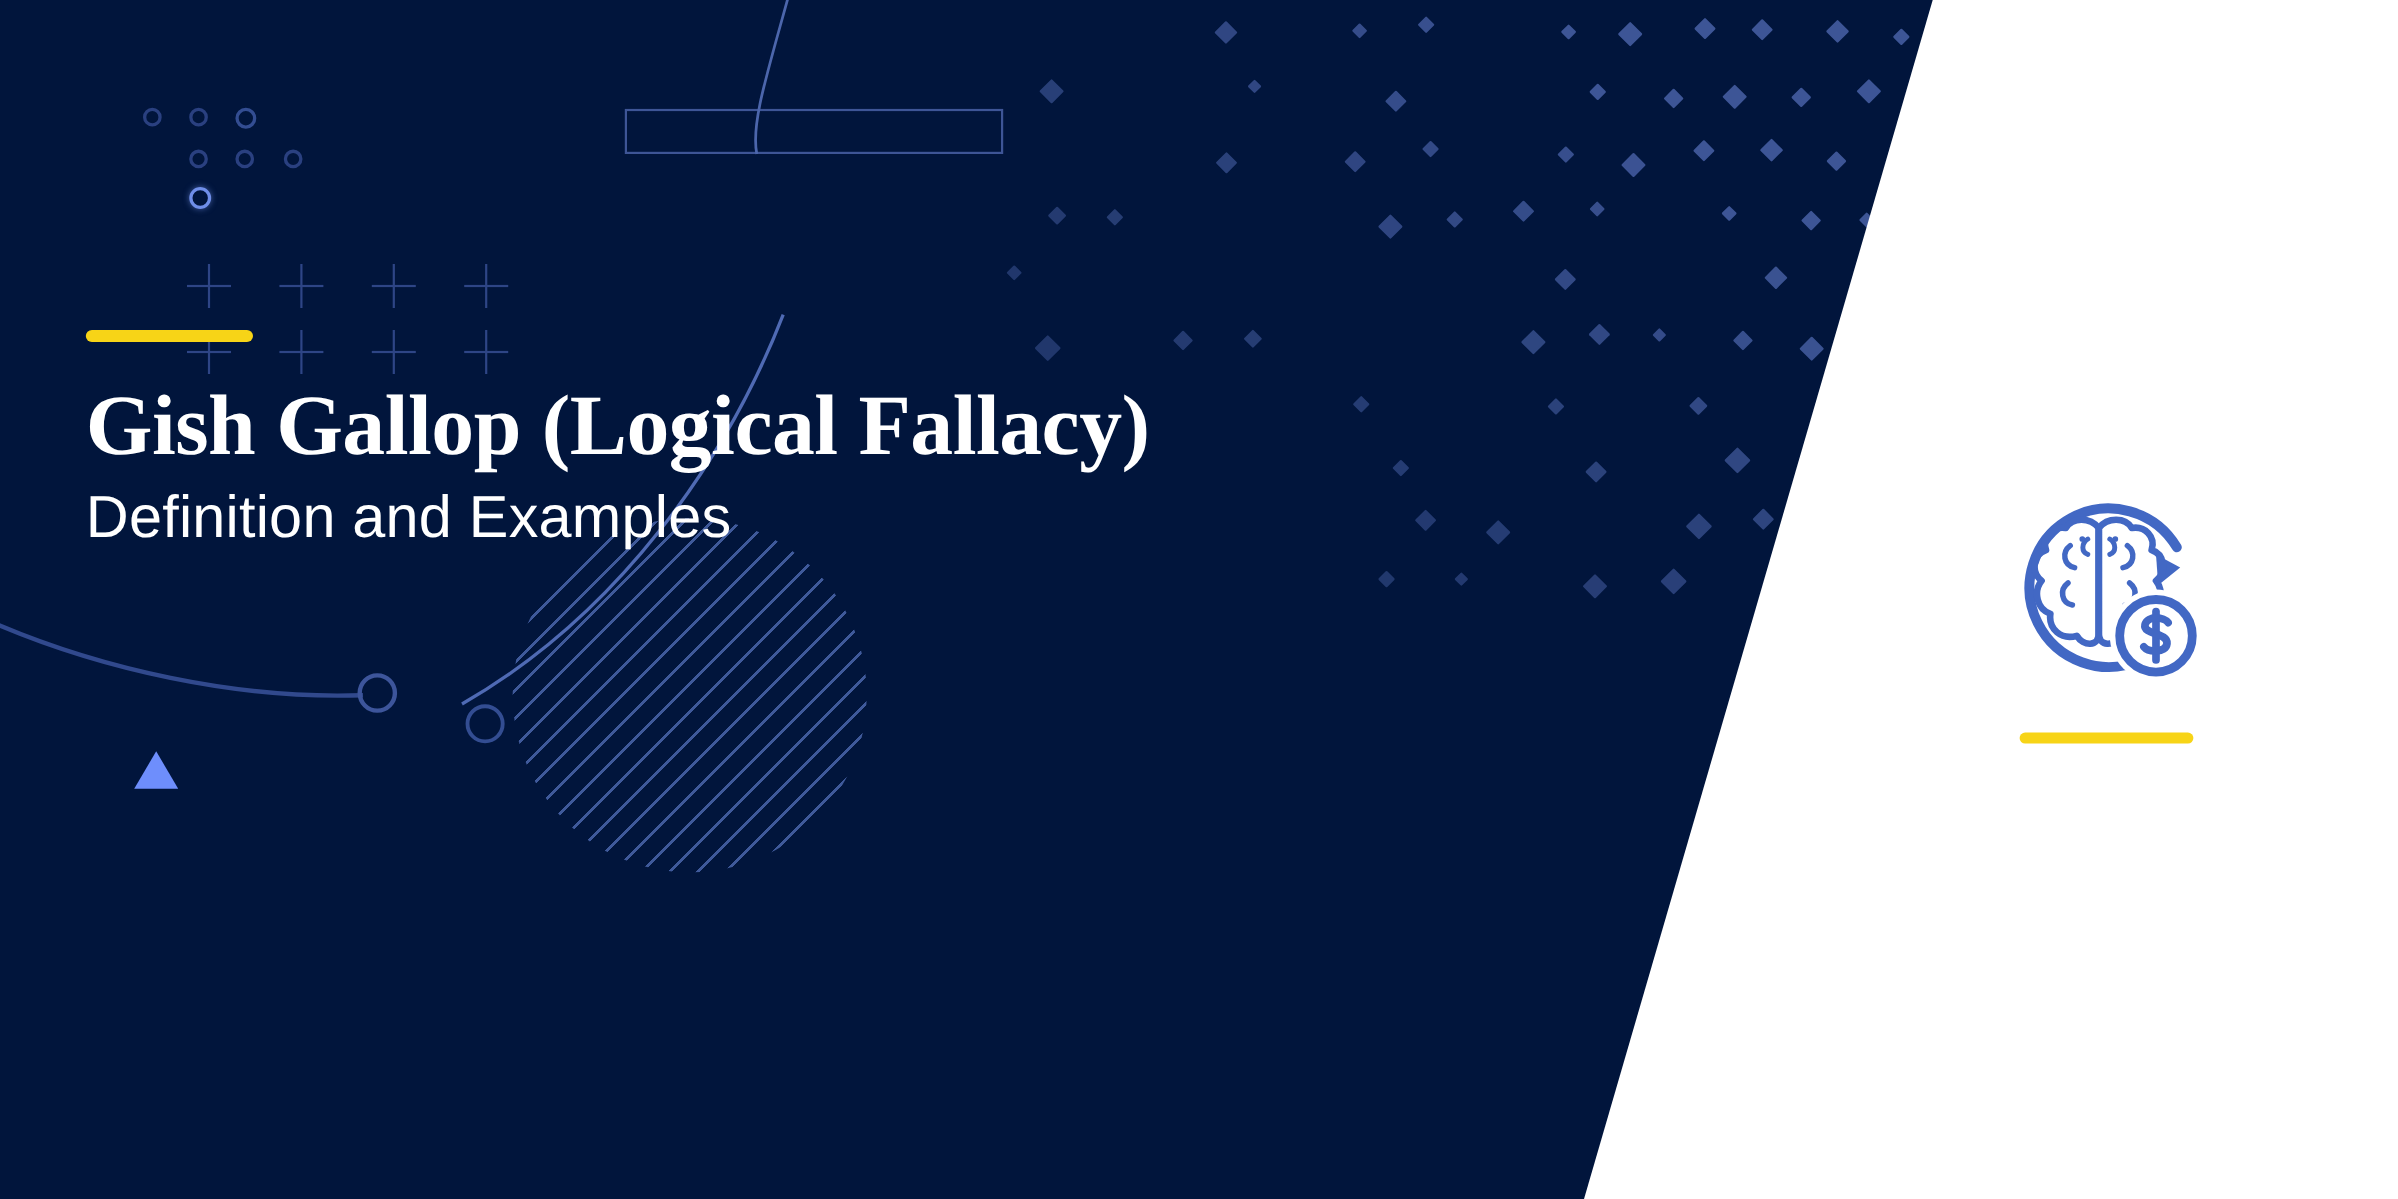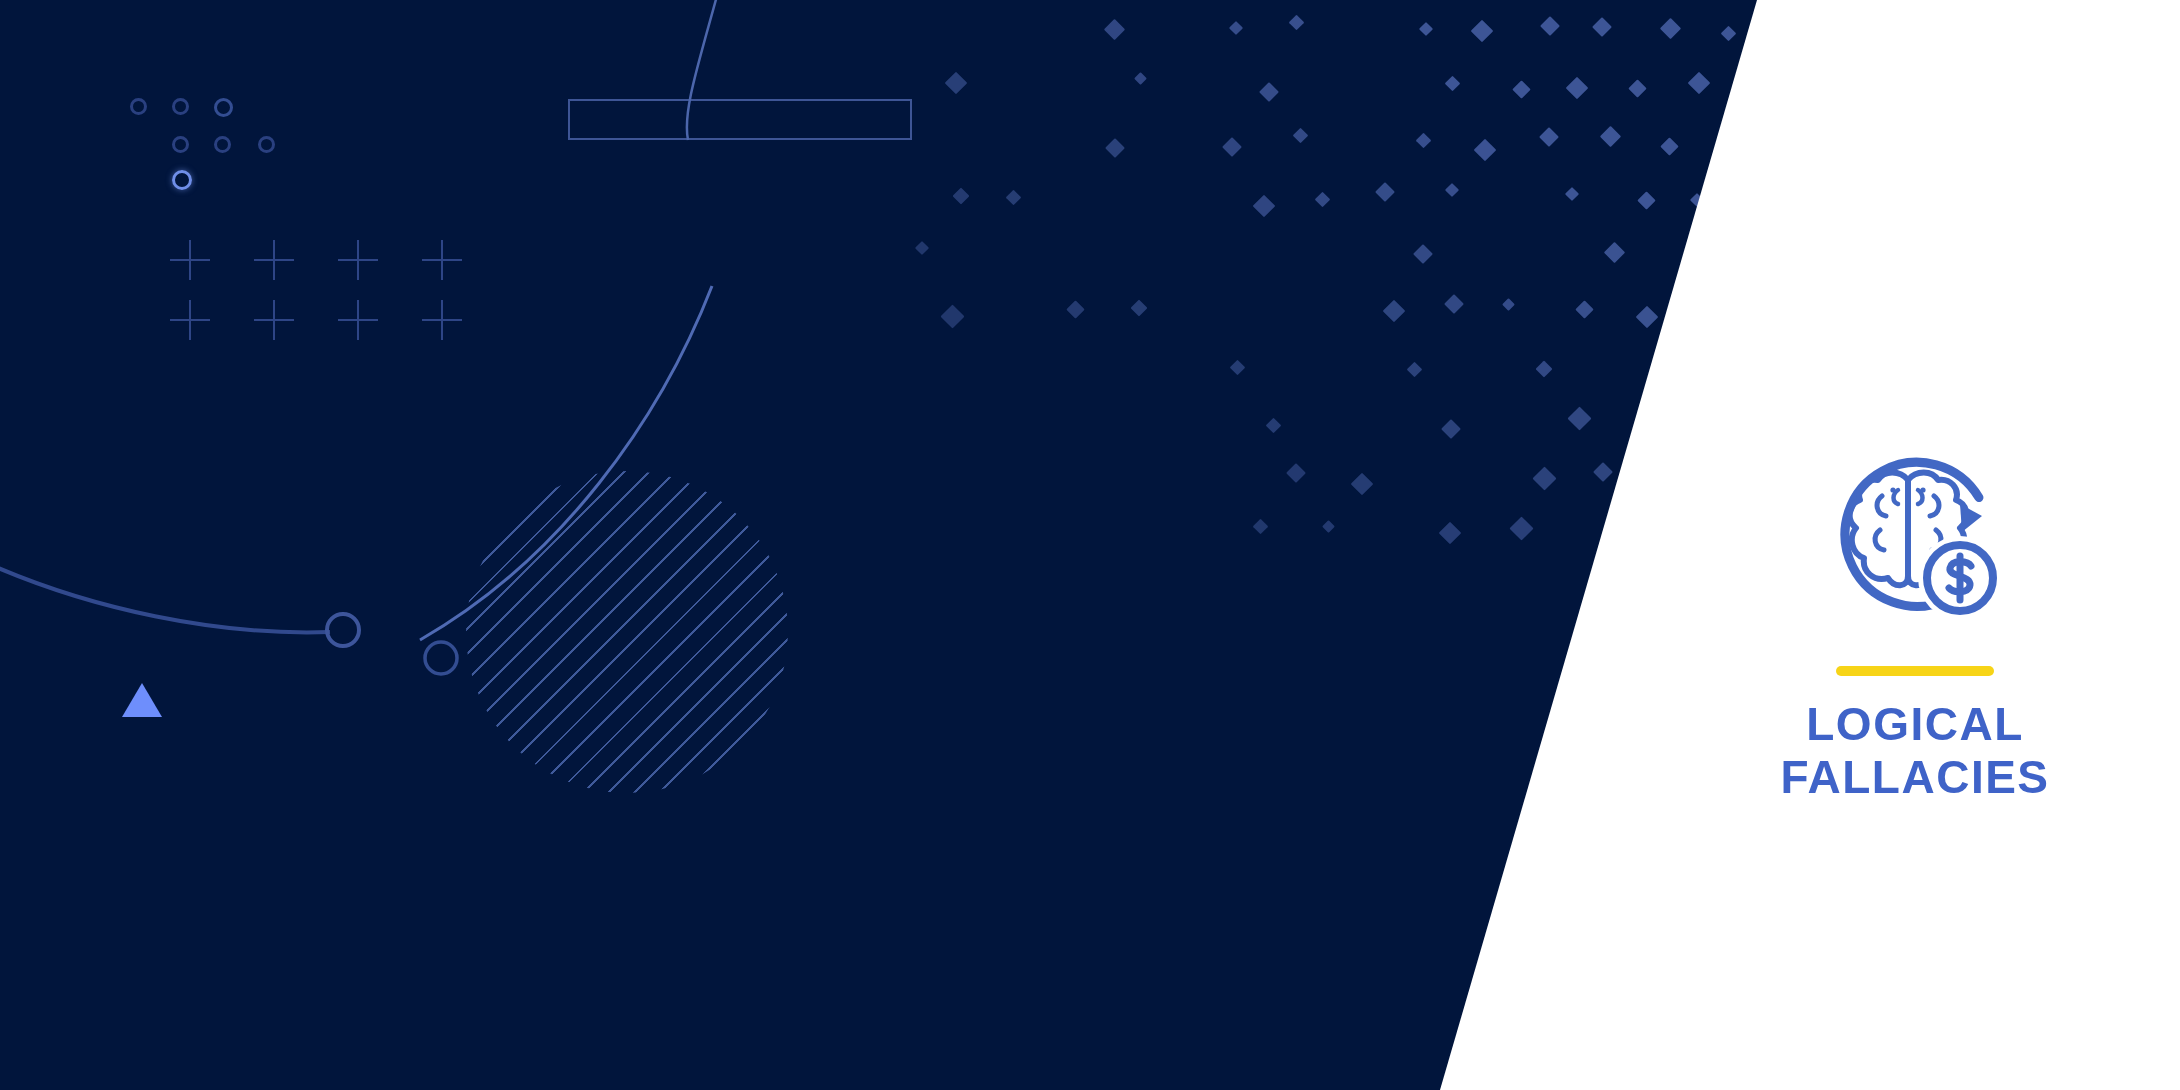--- a/index.html
+++ b/index.html
@@ -290,20 +290,25 @@
     <path d="M 712 286 C 660 420 560 560 420 640" stroke="#4f6ab4" stroke-width="3" fill="none"></path>
     <path d="M -20 560 C 90 610 220 636 330 632" stroke="#31498d" stroke-width="4" fill="none"></path>
     <circle cx="343" cy="630" r="16" stroke="#3d559b" stroke-width="4" fill="none"></circle>
     <circle cx="441" cy="658" r="16" stroke="#334d92" stroke-width="3.5" fill="none"></circle>
   </svg>
 
   <div class="triangle" style="left:122px; top:683px;"></div>
 
   <div class="white-panel"></div>
 
+  <div class="text-block">
+    <div class="accent-bar"></div>
+    <h1 class="headline">Gish Gallop (Logical Fallacy)</h1>
+    <p class="subheadline">Definition and Examples</p>
+  </div>
 
   <div class="logo-block">
 
     <svg class="brand-icon" width="210" height="210" viewBox="0 0 210 210" fill="none">
 
       <path d="M 164 58 A 72 72 0 1 0 146 164" stroke="#4268c4" stroke-width="9" stroke-linecap="round" fill="none" transform="rotate(8 98 98)"></path>
 
       <path d="M 150 74 L 172 86 L 152 102 Z" fill="#4268c4"></path>
 
       <path d="M 98 50 C 90 40 74 40 68 50 C 56 48 46 58 50 70 C 38 74 36 90 46 98
@@ -323,19 +328,15 @@
       <circle cx="83" cy="60" r="2.6" fill="#4268c4"></circle>
       <circle cx="113" cy="60" r="2.6" fill="#4268c4"></circle>
 
       <circle cx="150" cy="148" r="42" fill="#ffffff"></circle>
       <circle cx="150" cy="148" r="33" stroke="#4268c4" stroke-width="8" fill="none"></circle>
       <path d="M 150 126 L 150 170" stroke="#4268c4" stroke-width="7" stroke-linecap="round"></path>
       <path d="M 161 136 C 158 131 142 129 140 138 C 138 147 161 145 160 155 C 159 164 143 163 139 158" stroke="#4268c4" stroke-width="7" fill="none" stroke-linecap="round"></path>
     </svg>
 
     <div class="logo-divider"></div>
-    <div class="logo-text">
-      <div>LOGICAL</div>
-      <div>FALLACIES</div>
-    </div>
   </div>
 
 </div>
 
 </body></html>

